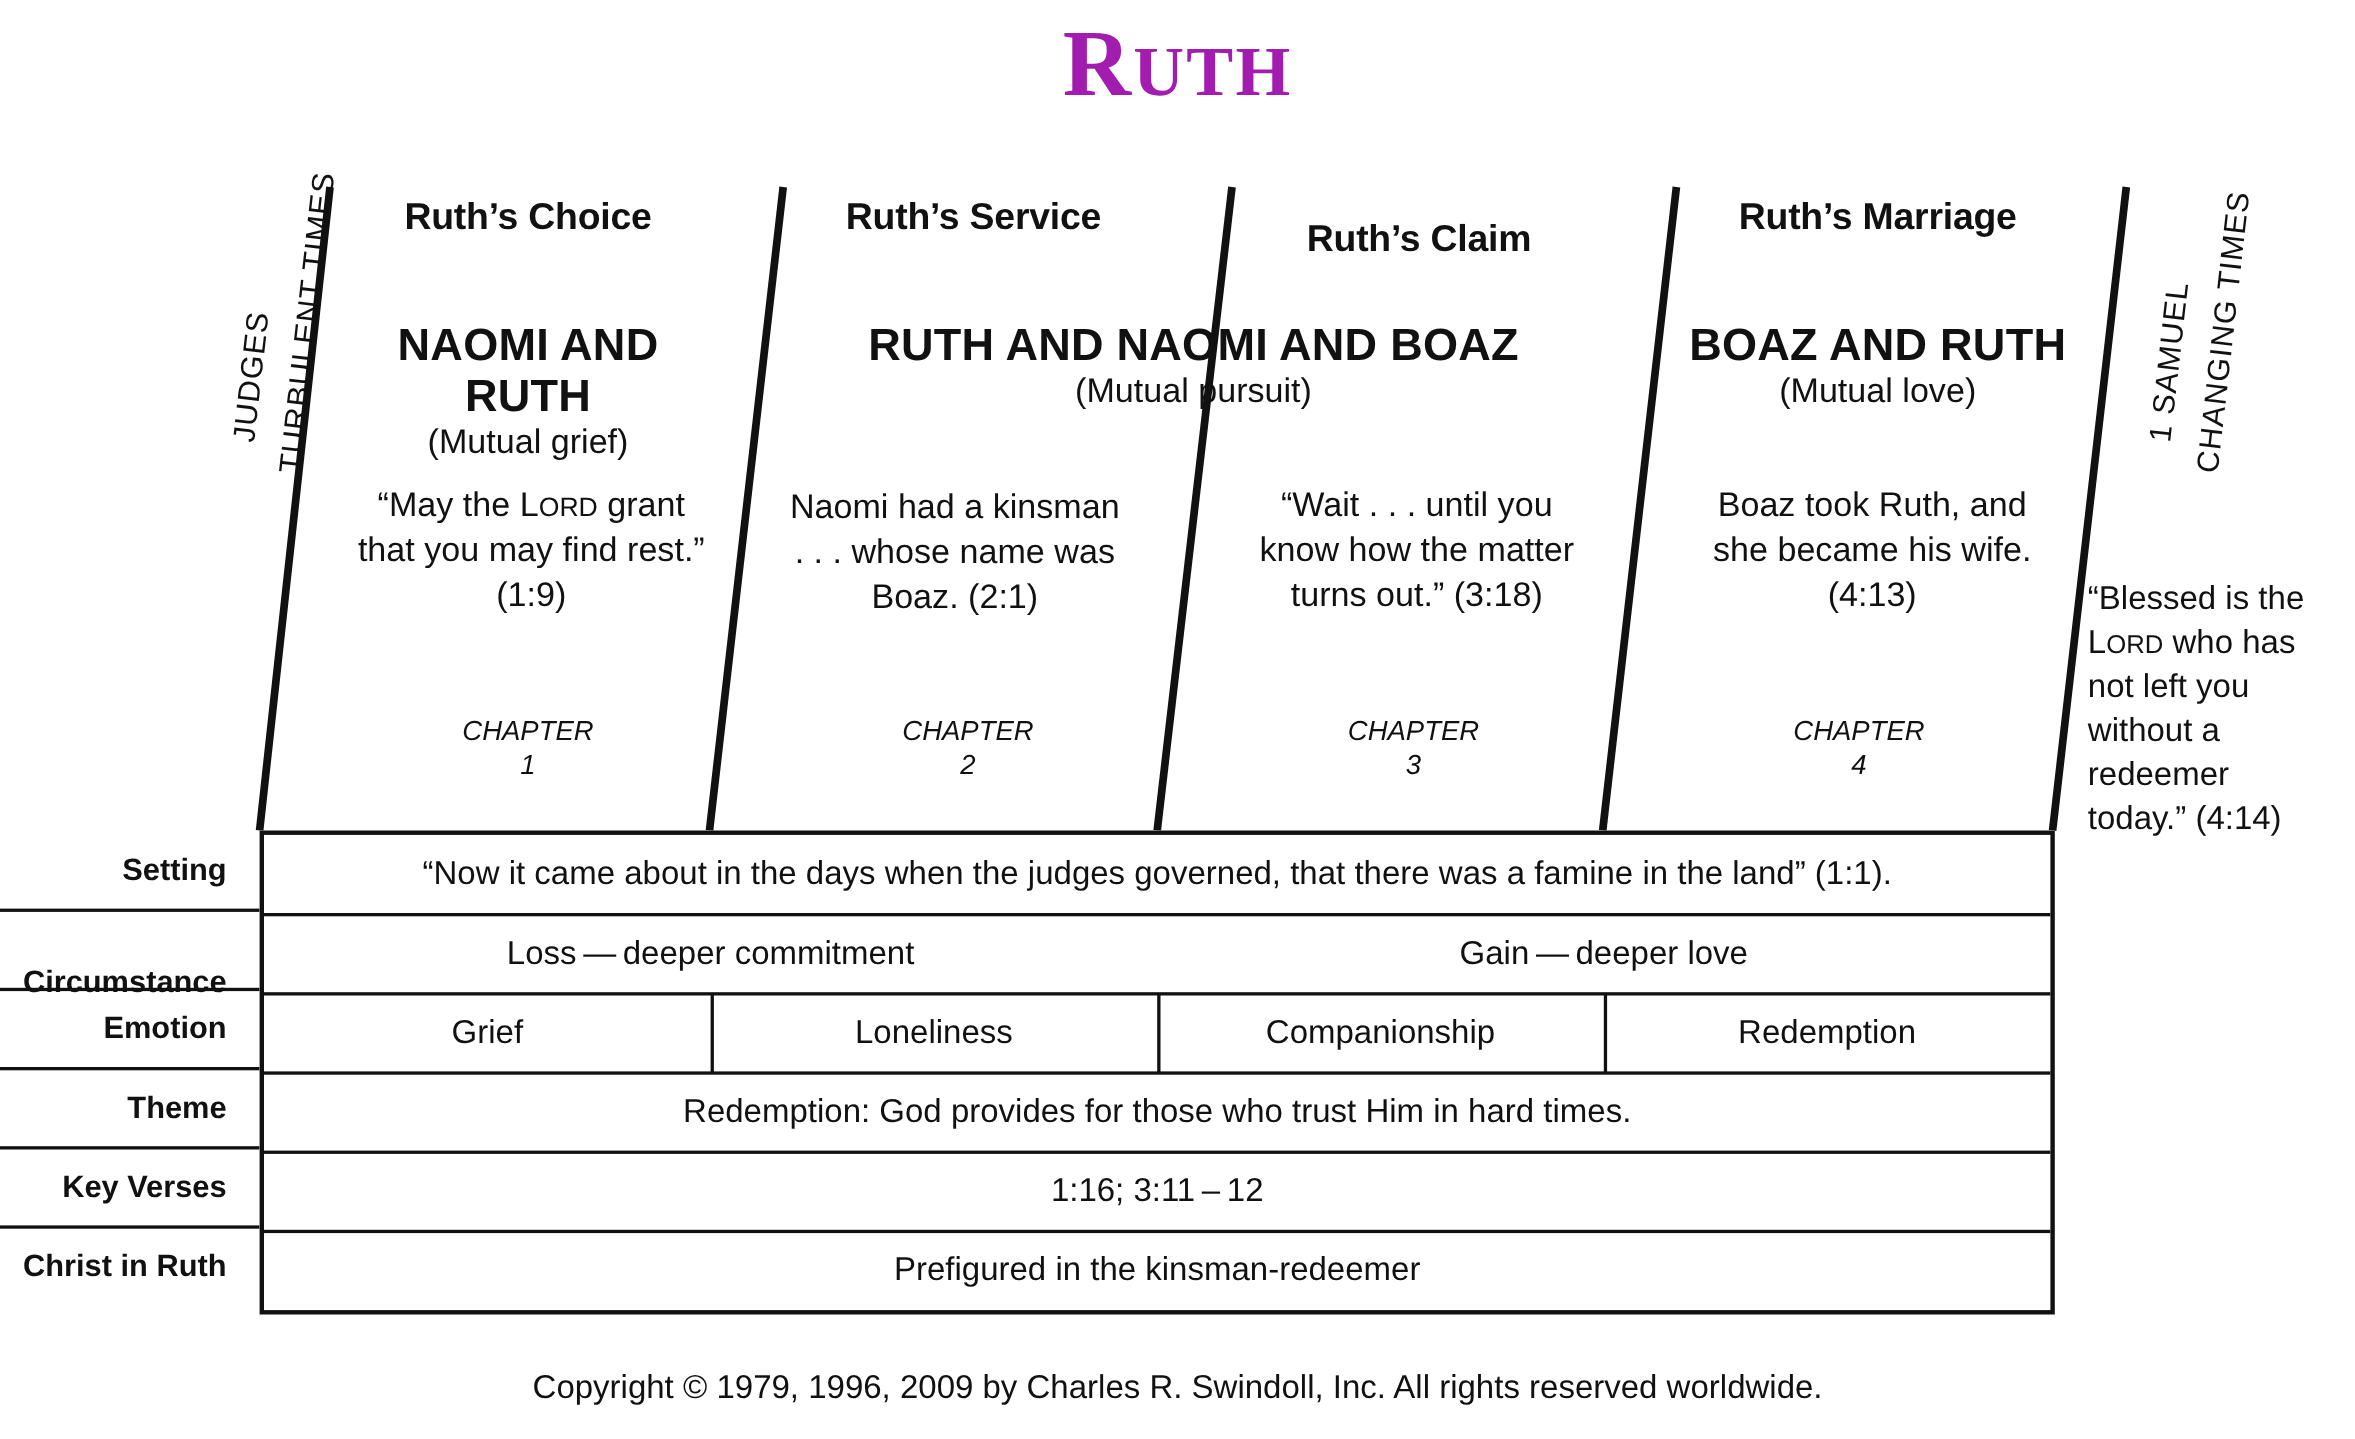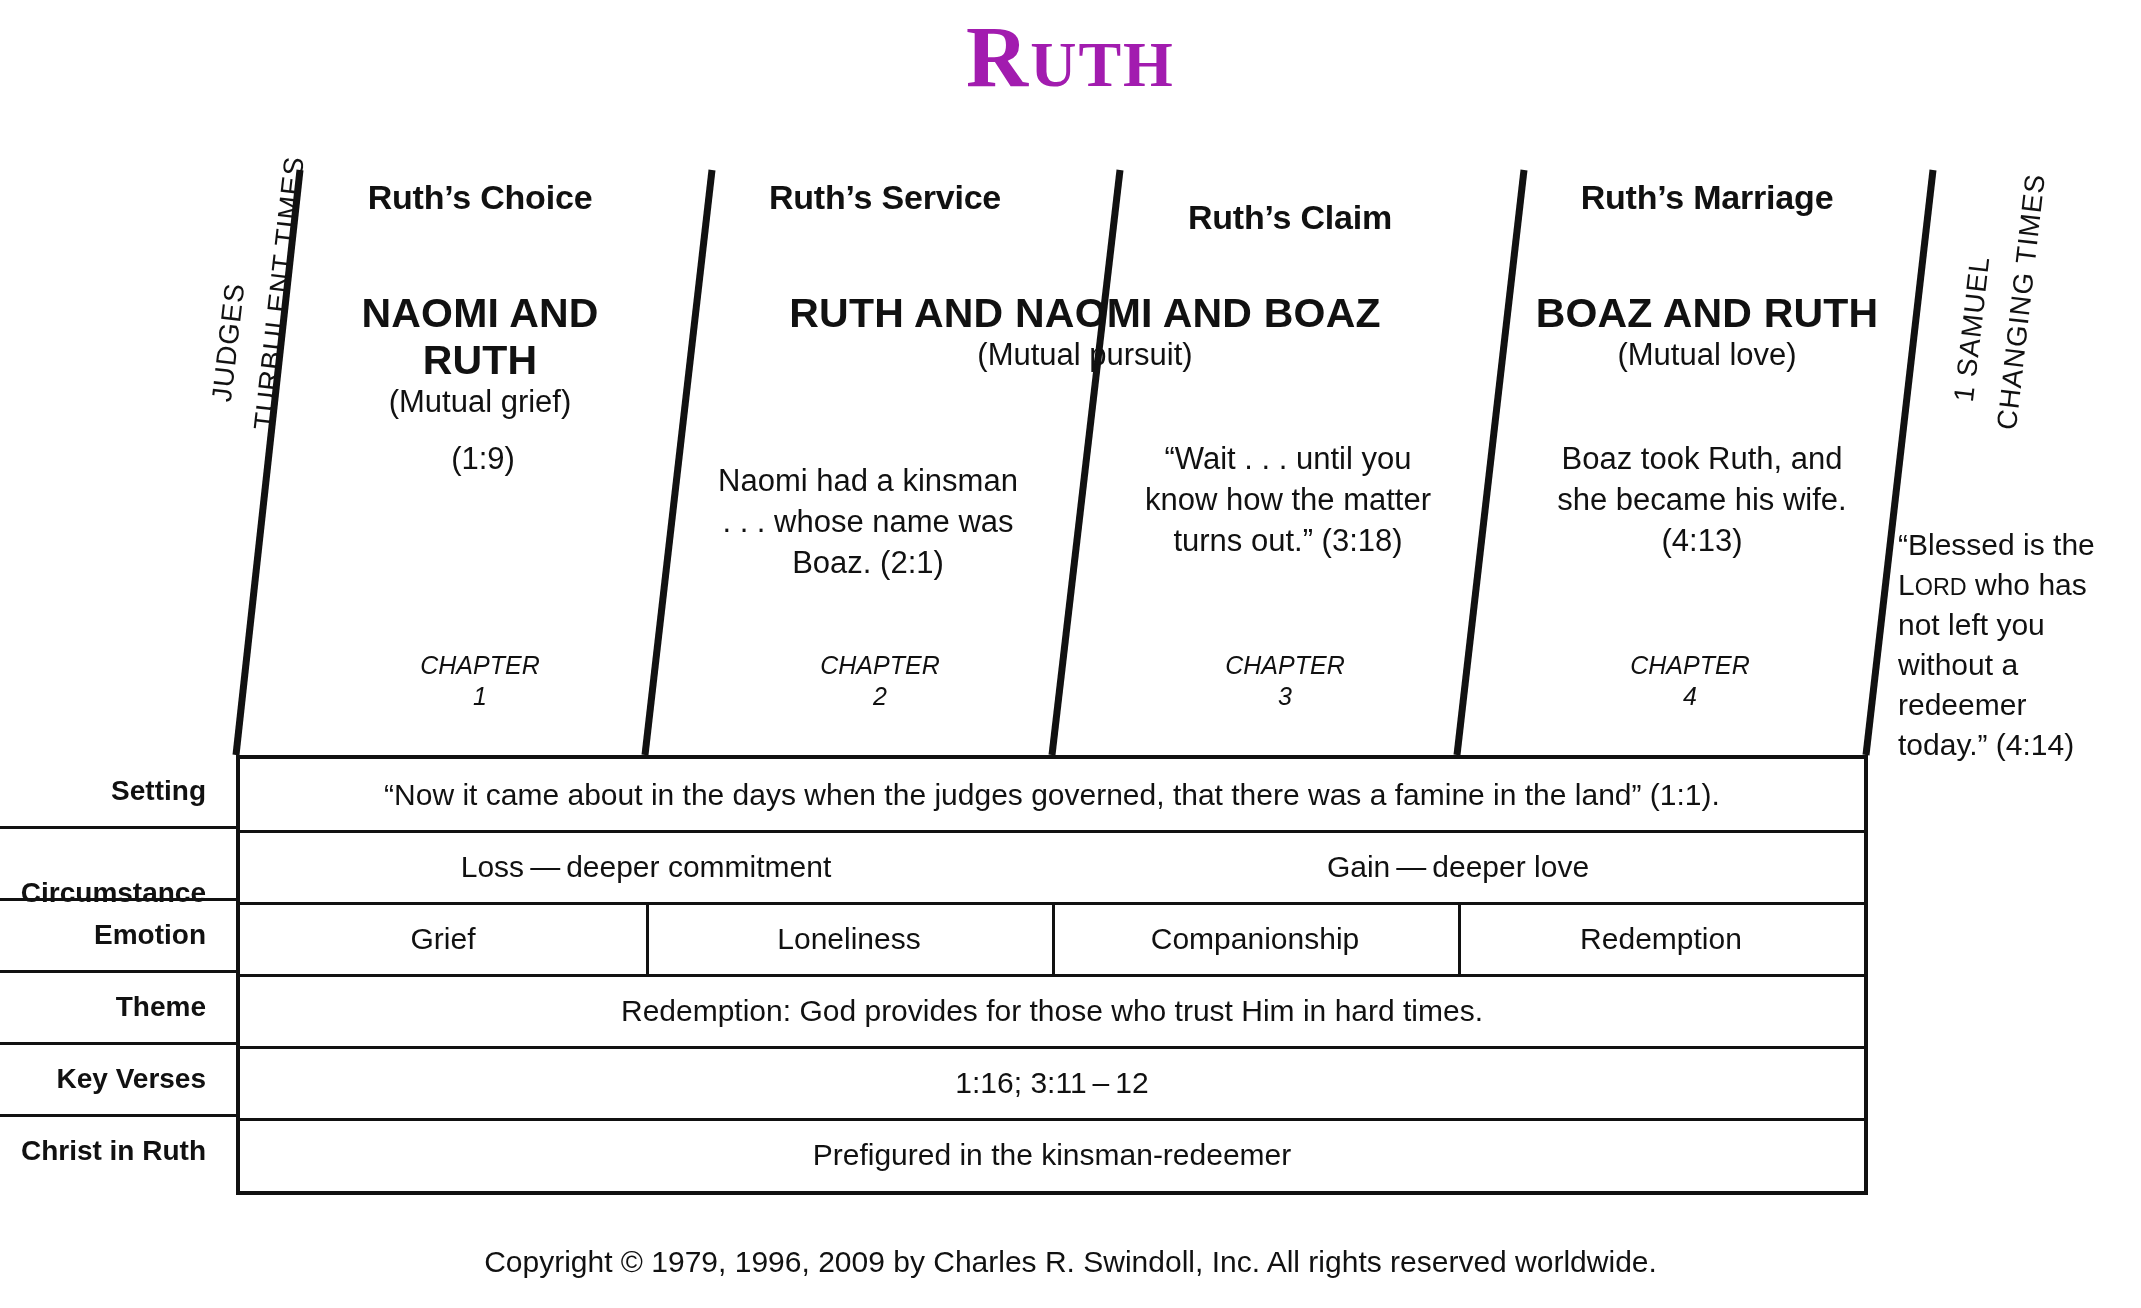--- a/index.html
+++ b/index.html
@@ -84,31 +84,32 @@
   <div class="vlabel" style="left:1991px;top:428px;transform:rotate(-83.5deg);">CHANGING TIMES</div>
 
   <div class="col" style="left:300px;top:178px;width:360px;">
     <div class="col-head">Ruth’s Choice</div>
   </div>
   <div class="col" style="left:300px;top:290px;width:360px;">
     <div class="col-pair">NAOMI AND RUTH</div>
     <div class="col-sub">(Mutual grief)</div>
   </div>
   <div class="col" style="left:318px;top:438px;width:330px;">
+    <div class="col-quote"><span>“May the </span><span>L</span><span class="smallcap">ORD</span><span> grant that you may find rest.”</span></div>
     <div class="col-quote">(1:9)</div>
   </div>
   <div class="col" style="left:300px;top:650px;width:360px;">
     <div class="col-chap">CHAPTER</div>
     <div class="col-chap">1</div>
   </div>
 
   <div class="col" style="left:700px;top:178px;width:370px;">
     <div class="col-head">Ruth’s Service</div>
   </div>
-  <div class="col" style="left:718px;top:460px;width:300px;">
+  <div class="col" style="left:718px;top:440px;width:300px;">
     <div class="col-quote">Naomi had a kinsman . . . whose name was Boaz. (2:1)</div>
   </div>
   <div class="col" style="left:700px;top:650px;width:360px;">
     <div class="col-chap">CHAPTER</div>
     <div class="col-chap">2</div>
   </div>
 
   <div class="pair-wide" style="left:700px;top:290px;width:770px;">
     <div class="col-pair">RUTH AND NAOMI AND BOAZ</div>
     <div class="col-sub">(Mutual pursuit)</div>

